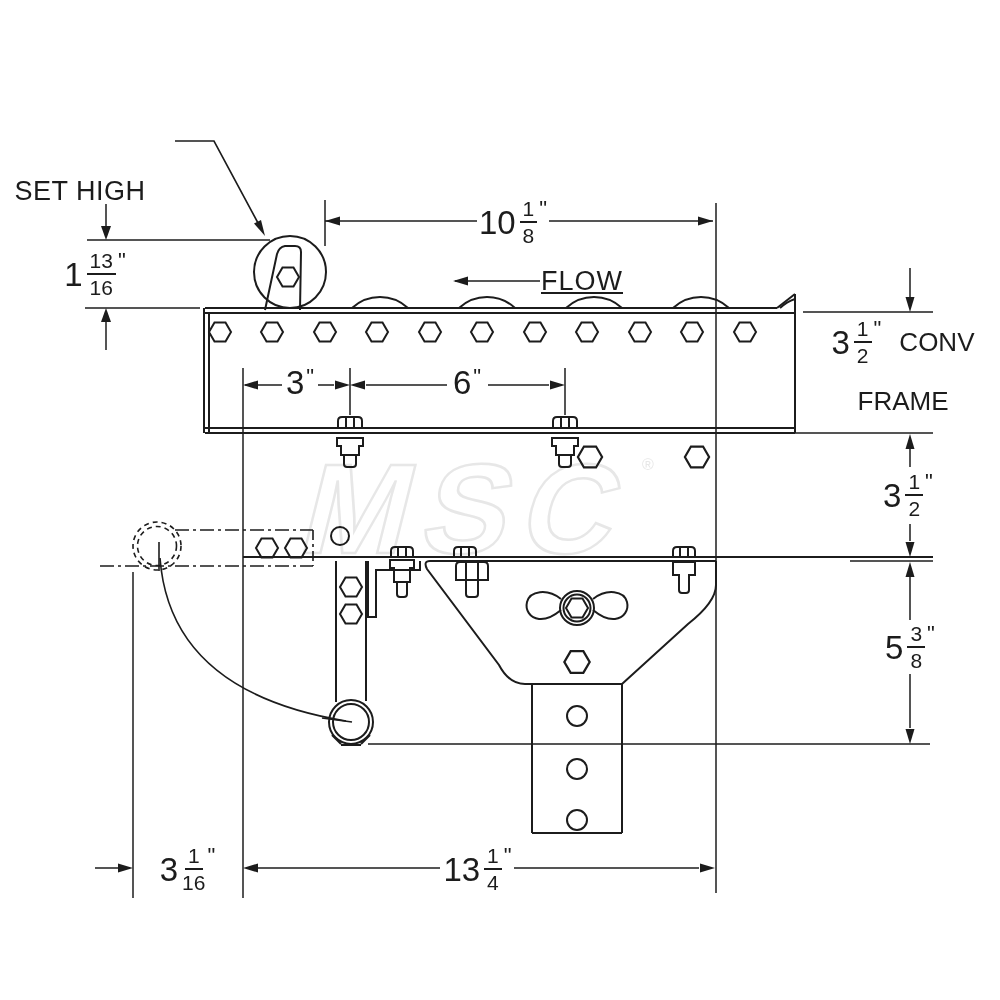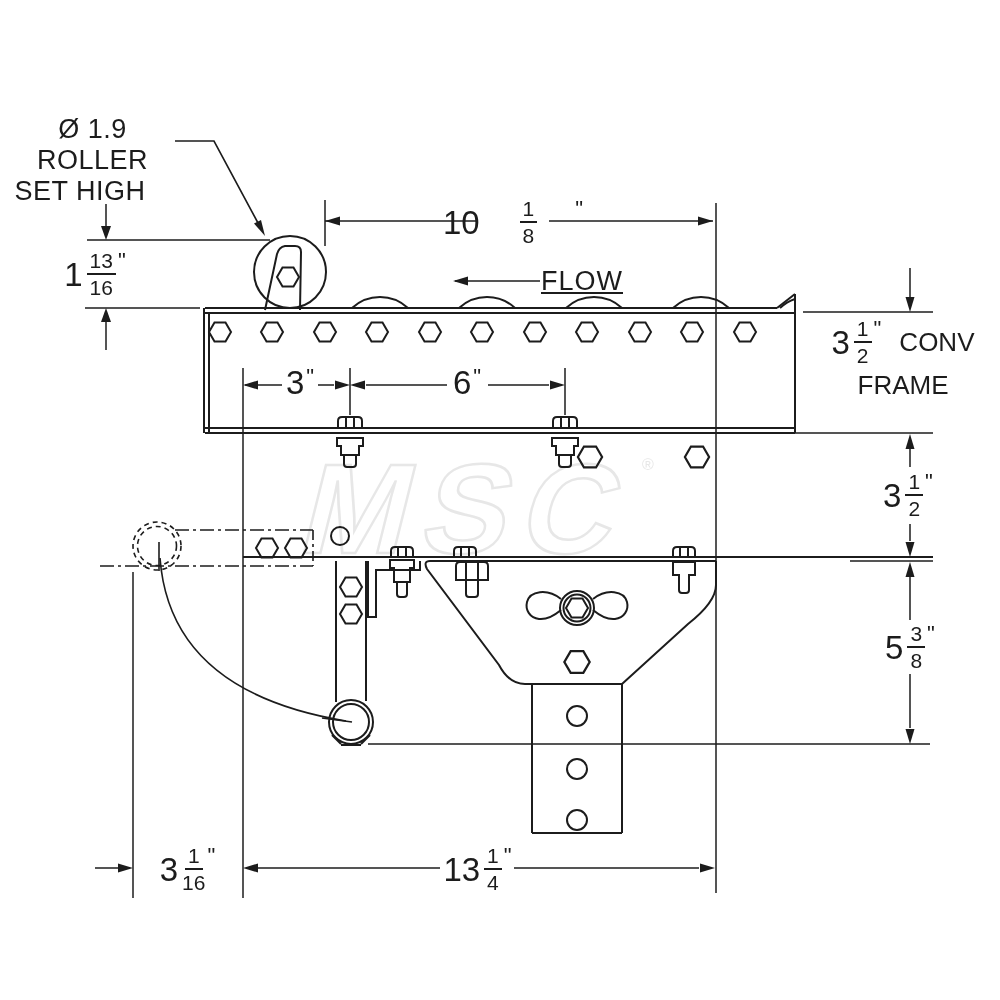--- a/index.html
+++ b/index.html
@@ -14,21 +14,21 @@
   }
   .whole { font-size:33px; line-height:1; }
   .frac  { display:flex; flex-direction:column; align-items:center;
            font-size:21px; line-height:1; margin-left:4px; }
   .frac .num { padding:0 3px 2px; border-bottom:2px solid #1c1c1c; }
   .frac .den { padding-top:2px; }
   .unit  { font-size:22px; line-height:1; align-self:flex-start; margin-left:2px; }
   .callout { position:absolute; font-size:27px; letter-spacing:0.5px; text-align:center; }
   .flowtxt { position:absolute; font-size:27px; letter-spacing:1px; }
   .convtext { font-size:26px; margin-left:18px; }
-  .conv-row2 { font-size:26px; text-align:center; margin-top:4px; }
+  .conv-row2 { font-size:26px; text-align:center; margin-top:20px; }
   .conv-wrap { position:absolute; display:flex; flex-direction:column; align-items:center; }
   .conv-row1 { display:flex; align-items:center; }
 </style>
 </head>
 <body>
 
 <div id="canvas">
 
 <svg id="linework" width="1000" height="1000" viewBox="0 0 1000 1000" fill="none" stroke="#1c1c1c" stroke-width="2">
   <defs>
@@ -219,35 +219,34 @@
     <line x1="133" y1="572" x2="133" y2="898"></line>
     <line x1="95" y1="868" x2="130" y2="868"></line>
     <polygon points="133,868 118,863.5 118,872.5" fill="#1c1c1c" stroke="none"></polygon>
     <line x1="258" y1="868" x2="440" y2="868"></line>
     <line x1="514" y1="868" x2="699" y2="868"></line>
     <polygon points="243,868 258,863.5 258,872.5" fill="#1c1c1c" stroke="none"></polygon>
     <polygon points="715,868 700,863.5 700,872.5" fill="#1c1c1c" stroke="none"></polygon>
   </g>
 </svg>
 
-<div class="callout" style="left:5px; top:114px; width:175px;">Ø 1.9 ROLLER</div>
 <div class="callout" style="left:5px; top:144px; width:150px;margin-top:32px;">SET HIGH</div>
 
 <div class="flowtxt" style="left:541px; top:266px;text-decoration:underline;">FLOW</div>
 
 <div class="dim" style="left:55px; top:250px; width:80px;">
   <span class="whole">1</span>
   <span class="frac">
         <span class="num">13</span>
         <span class="den">16</span>
       </span>
   <span class="unit">"</span>
 </div>
 
-<div class="dim" style="left:453px; top:198px; width:120px;gap:36px;">
+<div class="dim" style="left:453px; top:198px; width:120px;">
   <span class="whole">10</span>
   <span class="frac">
         <span class="num">1</span>
         <span class="den">8</span>
       </span>
   <span class="unit">"</span>
 </div>
 
 <div class="conv-wrap" style="left:828px; top:318px; width:150px;">
   <div class="conv-row1">

